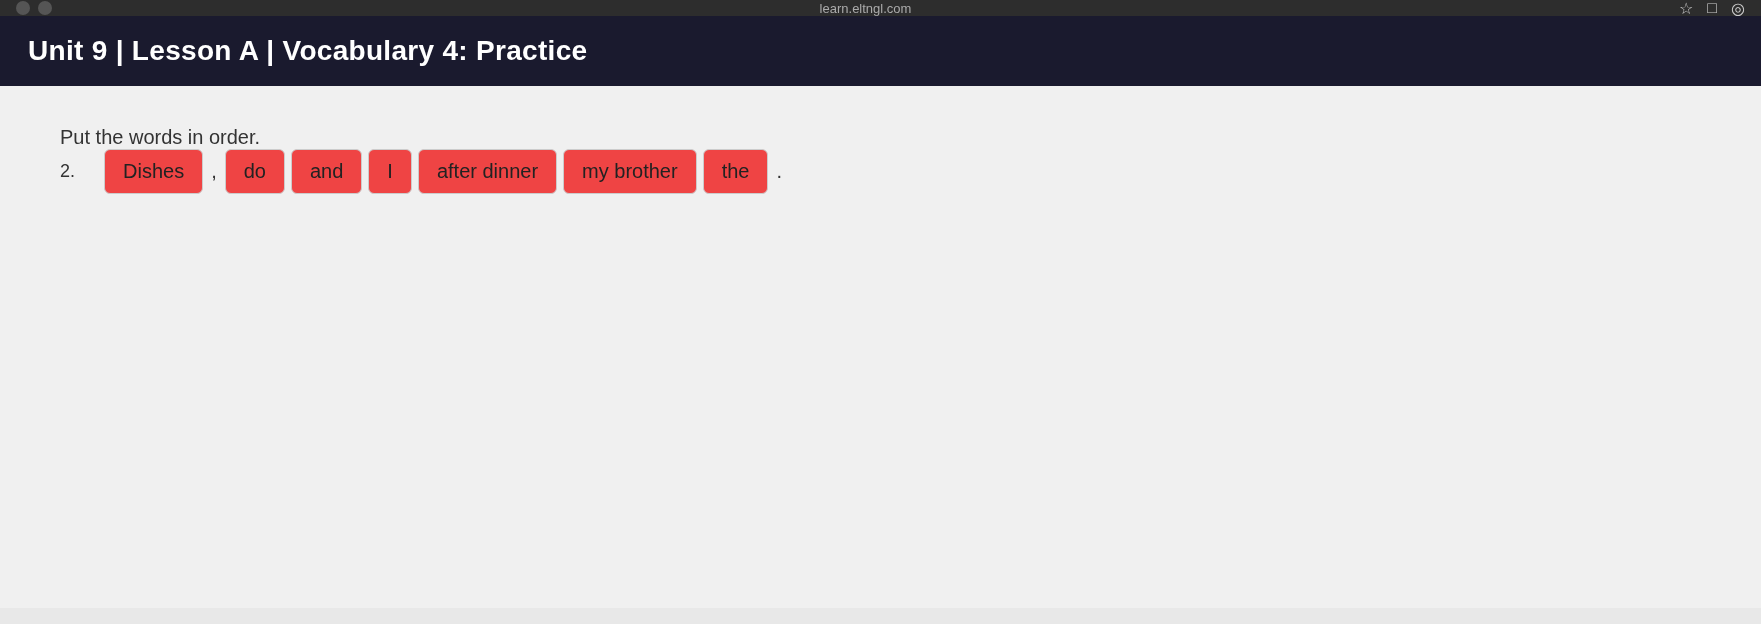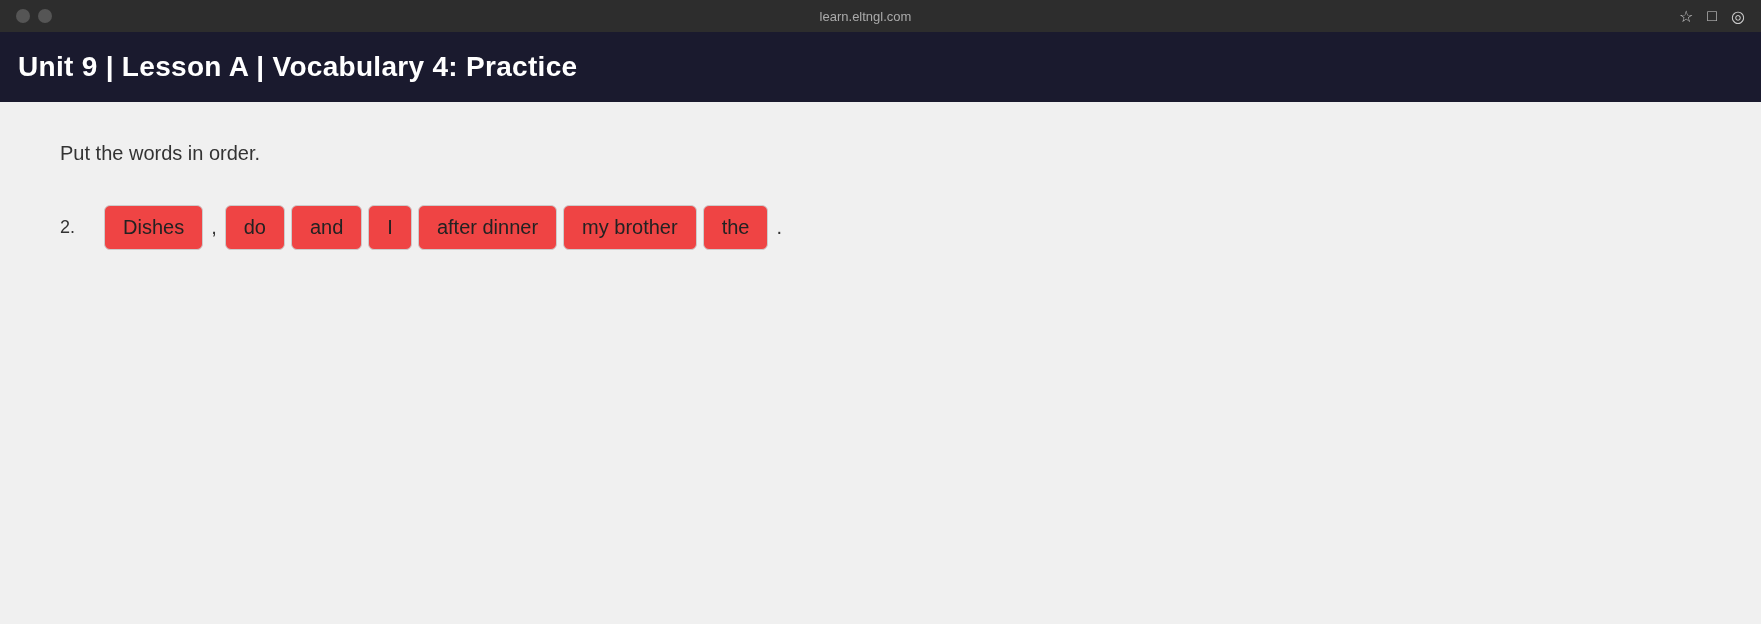--- a/index.html
+++ b/index.html
@@ -14,21 +14,21 @@
       font-family: Arial, sans-serif;
       overflow: hidden;
       background: #e8e8e8;
     }
 
     .browser-bar {
       background: #2d2d2d;
       height: 16px;
       display: flex;
       align-items: center;
-      padding: 16px 16px;
+      padding: 8px 16px;
       gap: 12px;
       position: relative;
     }
 
     .browser-icons-left {
       display: flex;
       gap: 8px;
       align-items: center;
     }
 
@@ -49,21 +49,21 @@
     .browser-icons-right {
       display: flex;
       gap: 14px;
       align-items: center;
       color: #ccc;
       font-size: 16px;
     }
 
     .header {
       background: #1a1a2e;
-      padding: 18px 18px;
+      padding: 18px 28px;
       min-height: 70px;
       display: flex;
       align-items: center;
     }
 
     .header-title {
       color: #ffffff;
       font-size: 28px;
       font-weight: 900;
       letter-spacing: 0.3px;
@@ -72,21 +72,20 @@
     .main-content {
       background: #f0f0f0;
       flex: 1;
       padding: 40px 60px;
       height: calc(624px - 32px - 70px);
     }
 
     .instruction {
       font-size: 20px;
       color: #333;
-      margin-bottom: 40px;
     }
 
     .exercise-row {
       display: flex;
       align-items: center;
       gap: 6px;
     }
 
     .exercise-number {
       font-size: 18px;

